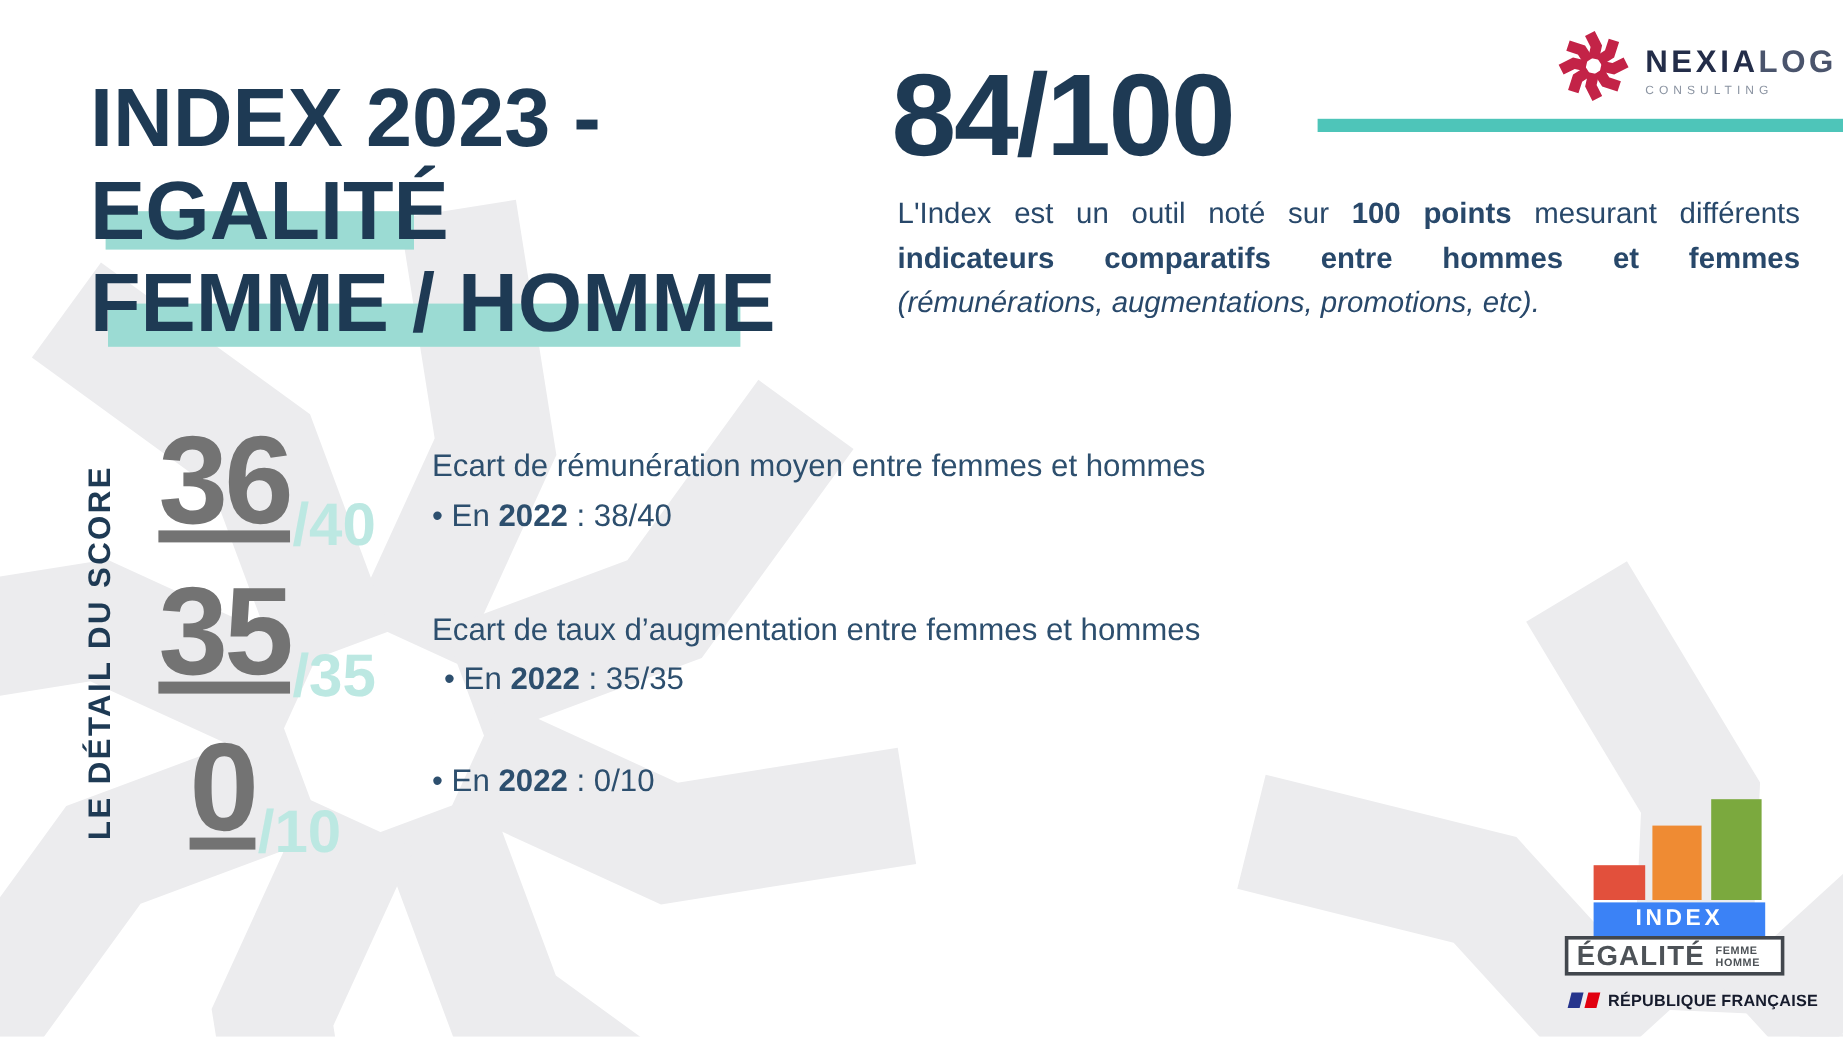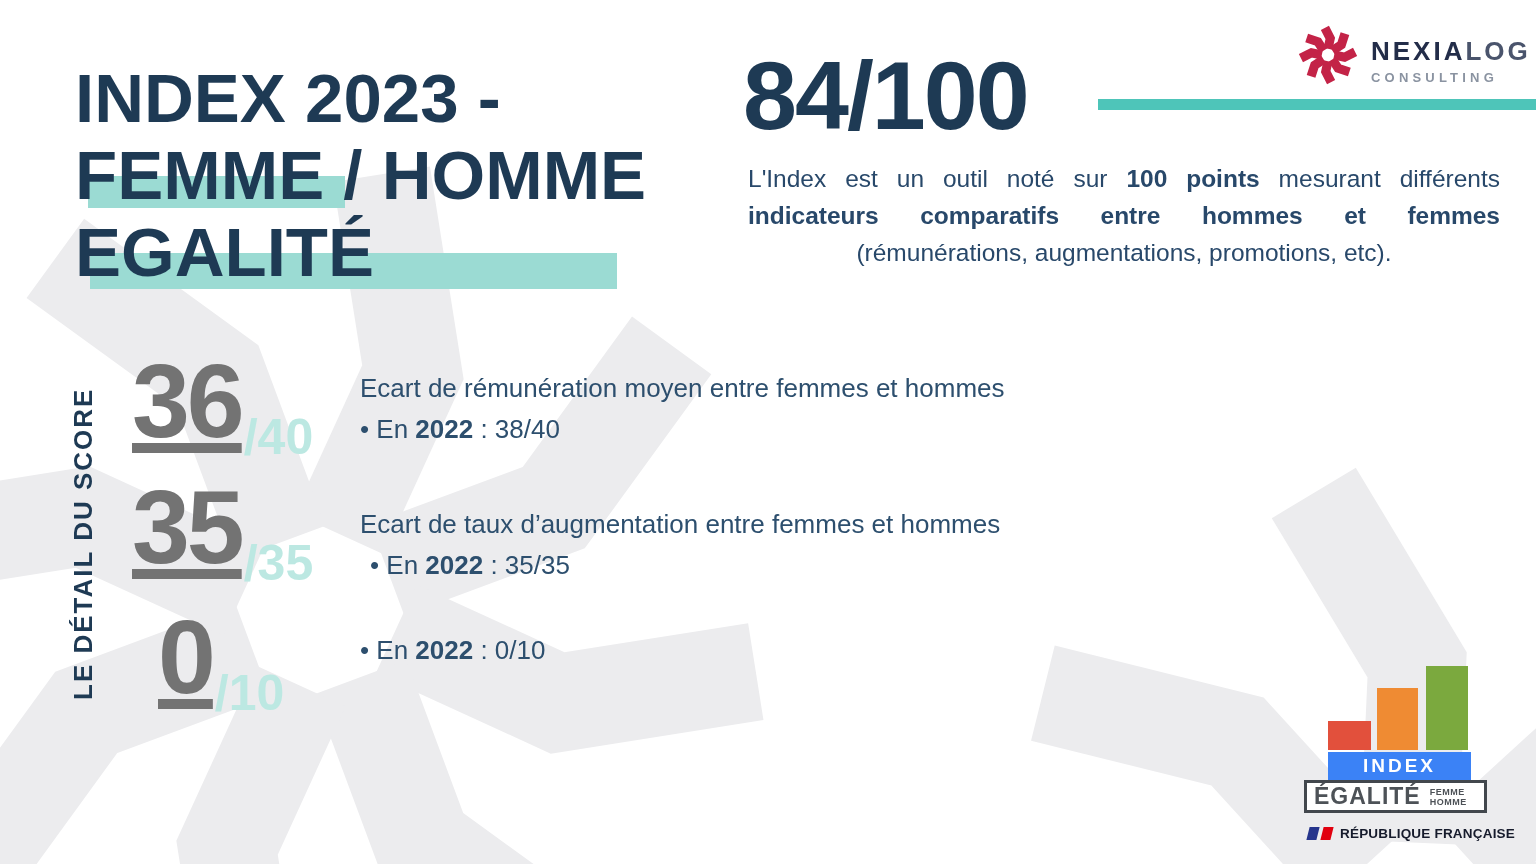--- a/index.html
+++ b/index.html
@@ -22,21 +22,21 @@
   
   .score{position:absolute;left:743px;top:40px;z-index:2;font-size:97px;font-weight:700;
          letter-spacing:-2px;color:#1e3a54;white-space:nowrap;}
   .score-line{position:absolute;left:1098px;top:99px;width:438px;height:11px;
               background:#4ec5b9;z-index:2;}
 
   
   .intro{position:absolute;left:748px;top:160px;width:752px;z-index:2;
          font-size:24.5px;line-height:37px;color:#28486a;}
   .intro .jline{display:block;text-align:justify;text-align-last:justify;}
-  .intro .lline{display:block;text-align:center;}
+  .intro .lline{display:block;text-align:left;font-style:italic;}
   .b{font-weight:700;}
 
   
   .vlabel{position:absolute;left:60px;top:358px;height:372px;width:46px;z-index:2;
           writing-mode:vertical-rl;transform:rotate(180deg);
           display:flex;align-items:center;justify-content:center;
           font-size:26px;font-weight:700;letter-spacing:2px;color:#1e3a54;white-space:nowrap;}
 
   
   .num-row{position:absolute;display:flex;align-items:flex-start;z-index:2;}
@@ -53,21 +53,21 @@
   .desc3 .dtext{display:block;text-align:justify;text-align-last:left;}
   .bullet{margin-top:4px;color:#2d4f6e;}
   .bullet.indent{padding-left:10px;}
 
   
   .nexialog{position:absolute;left:1297px;top:24px;z-index:2;display:flex;align-items:flex-start;}
   .nx-icon{width:62px;height:62px;color:#c32347;}
   .nx-text{margin-left:12px;margin-top:12px;}
   .nx-name{font-size:26px;font-weight:700;letter-spacing:3px;white-space:nowrap;}
   .nx-a{color:#232d49;} .nx-b{color:#4a546c;}
-  .nx-sub{font-size:13px;font-weight:700;letter-spacing:4.2px;color:#8a93a1;margin-top:3px;}
+  .nx-sub{font-size:10px;font-weight:400;letter-spacing:4.2px;color:#8a93a1;margin-top:3px;}
 
   
   .egapro{position:absolute;left:1300px;top:658px;width:205px;height:200px;z-index:2;}
   .bar{position:absolute;}
   .bar-red{left:28px;top:63px;width:43px;height:29px;background:#e2503c;}
   .bar-orange{left:77px;top:30px;width:41px;height:62px;background:#ef8b33;}
   .bar-green{left:126px;top:8px;width:42px;height:84px;background:#7ba93e;}
   .index-banner{position:absolute;left:28px;top:94px;width:143px;height:28px;background:#3b82f6;
                 display:flex;align-items:center;justify-content:center;
                 color:#fff;font-size:19px;font-weight:700;letter-spacing:3px;}
@@ -110,22 +110,22 @@
       <path d="M 0,-48 L 20,-155 L -28,-268" transform="rotate(270)"></path>
       <path d="M 0,-48 L 20,-155 L -28,-268" transform="rotate(315)"></path>
     </g>
   </svg>
 
   <div class="hl hl1"></div>
   <div class="hl hl2"></div>
 
   <h1 class="title" style="margin:0;">
     <div>INDEX 2023 -</div>
+    <div>EGALITÉ</div>
     <div>FEMME / HOMME</div>
-    <div>EGALITÉ</div>
   </h1>
 
   <div class="score">84/100</div>
   <div class="score-line"></div>
 
   <div class="intro">
     <span class="jline"><span>L'Index est un outil noté sur </span><span class="b">100 points</span><span> mesurant différents</span></span>
     <span class="jline b">indicateurs comparatifs entre hommes et femmes</span>
     <span class="lline">(rémunérations, augmentations, promotions, etc).</span>
   </div>

